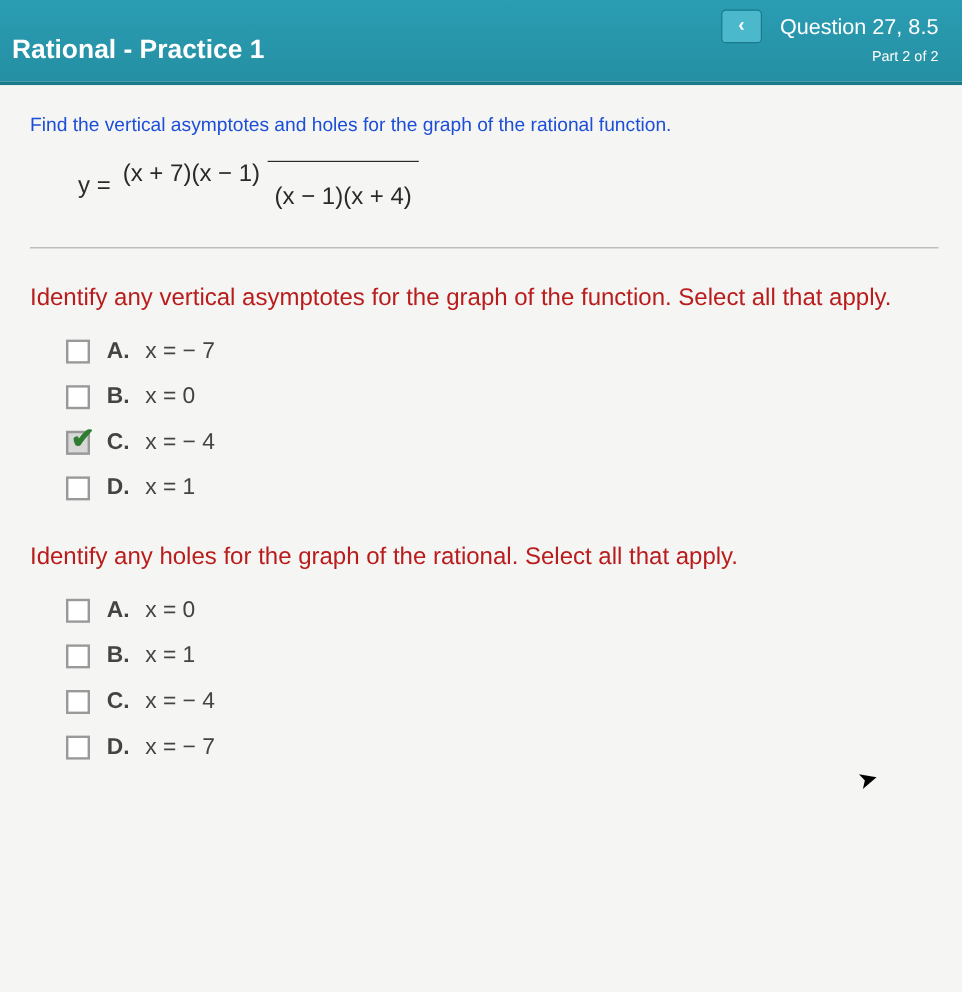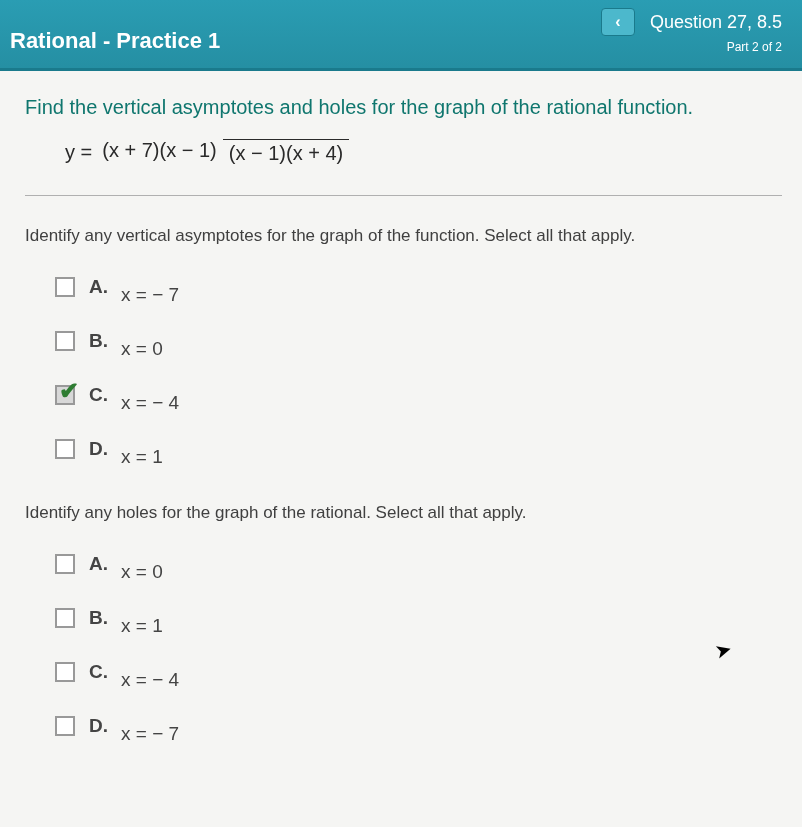--- a/index.html
+++ b/index.html
@@ -59,22 +59,22 @@
     .part-text {
       font-size: 12px;
       margin-top: 2px;
     }
     .content {
       background: #f5f5f3;
       padding: 25px 20px 20px 25px;
       min-height: 770px;
     }
     .instruction {
-      font-size: 20px;
-      color: #0f766e;
+      font-size: 16px;
+      color: #1d4ed8;
       margin-bottom: 20px;
     }
     .equation {
       display: flex;
       align-items: center;
       margin-left: 40px;
       margin-bottom: 30px;
       font-size: 20px;
       color: #2a2a2a;
     }
@@ -85,30 +85,30 @@
       display: inline-flex;
       flex-direction: row;
       align-items: flex-start;
       vertical-align: middle;
     }
     .numerator {
       padding: 0 6px 2px 6px;
     }
     .denominator {
       border-top: 1.5px solid #2a2a2a;
-      padding: 2px 6px 0 6px;
+      padding: 18px 6px 0 6px;
     }
     .divider {
       border: none;
       border-top: 1.5px solid #b0b0b0;
       margin: 10px 0 30px 0;
     }
     .question-text {
-      font-size: 17px;
-      color: #404040;
+      font-size: 20px;
+      color: #b91c1c;
       margin-bottom: 22px;
     }
     .options {
       margin-left: 30px;
       margin-bottom: 35px;
     }
     .option {
       display: flex;
       align-items: center;
       margin-bottom: 16px;
@@ -136,21 +136,20 @@
       font-size: 24px;
       font-weight: bold;
     }
     .option-letter {
       font-weight: bold;
       margin-right: 10px;
       min-width: 22px;
     }
     .option-text {
       font-family: Arial, sans-serif;
-      margin-top: 16px;
     }
     .cursor {
       position: absolute;
       right: 70px;
       bottom: 165px;
       font-size: 20px;
       color: #000;
       transform: rotate(-15deg);
     }
   </style>

